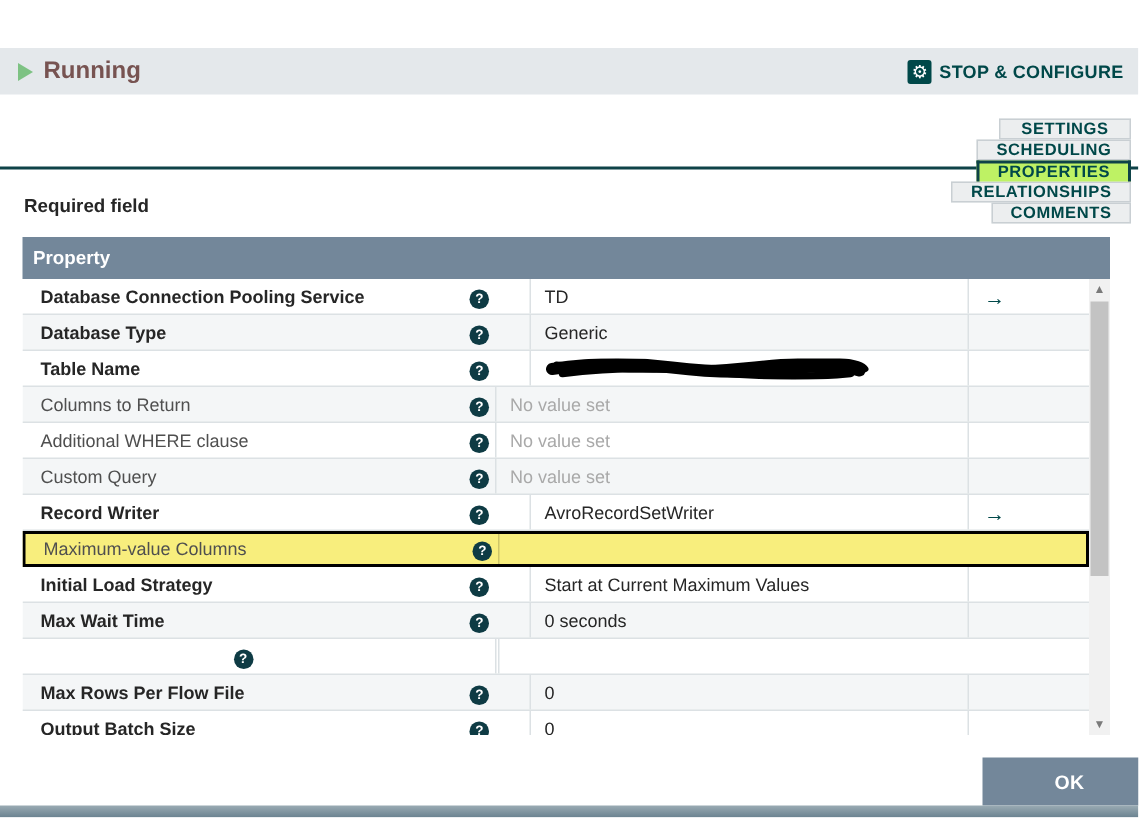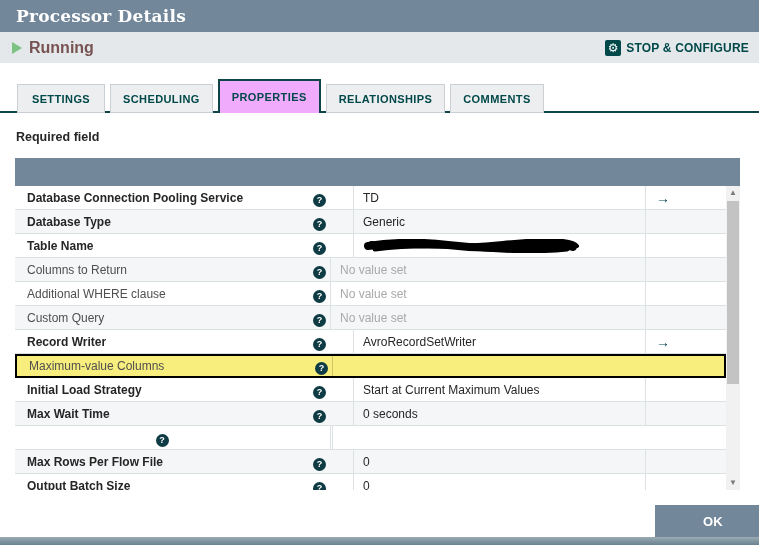--- a/index.html
+++ b/index.html
@@ -14,25 +14,25 @@
   
   .status-bar { position:absolute; left:0; top:32px; width:759px; height:31px; background:#E4E8EB; display:flex; align-items:center; padding:0 10px; }
   .play-icon { width:0; height:0; border-top:6px solid transparent; border-bottom:6px solid transparent; border-left:10px solid #7DC283; margin:0 7px 0 2px; }
   .status-label { font-size:16px; font-weight:bold; color:#775351; }
   .spacer { flex:1; }
   .stop-btn { display:flex; align-items:center; cursor:pointer; }
   .gear-box { width:16px; height:16px; background:#004849; color:#fff; font-size:12px; line-height:16px; text-align:center; border-radius:2px; margin-right:5px; }
   .stop-label { font-size:12px; font-weight:bold; color:#004849; letter-spacing:0.2px; }
 
   
-  .tabs { position:absolute; left:0; top:79px; width:759px; height:34px; display:flex; align-items:flex-end; padding-left:17px; }
+  .tabs { position:absolute; left:0; top:79px; width:759px; height:34px; display:flex; align-items:flex-end; padding-left:17px;flex-direction:column; }
   .tabs::after { content:""; position:absolute; left:0; bottom:0; width:759px; height:2px; background:#0E4348; z-index:0; }
   .tab { height:29px; min-width:88px; padding:0 12px; margin-right:5px; background:#ECEEEF; border:1px solid #C9CFD3; display:flex; align-items:center; justify-content:center;
          font-size:11px; font-weight:bold; color:#004849; letter-spacing:0.4px; z-index:1; cursor:pointer; }
-  .tab.active { height:34px; background:#f0abfc; border:2px solid #0E4348; border-bottom:none; z-index:2; }
+  .tab.active { height:34px; background:#bef264; border:2px solid #0E4348; border-bottom:none; z-index:2; }
 
   
   .required-label { position:absolute; left:16px; top:130px; font-size:12.5px; font-weight:bold; color:#262626; }
 
   
   .ptable { position:absolute; left:15px; top:158px; width:725px; }
   .phead { height:28px; background:#73879A; display:grid; grid-template-columns:315px 315px 1fr; align-items:center; }
   .phead .hcell { color:#fff; font-size:12.5px; font-weight:bold; padding-left:7px; }
   .pbody-wrap { display:flex; height:304px; overflow:hidden; }
   .pbody { width:711px; overflow:hidden; }
@@ -62,23 +62,20 @@
             display:flex; align-items:center; justify-content:center; letter-spacing:0.3px; cursor:pointer; }
   .bottom-bar { position:absolute; left:0; top:537px; width:759px; height:8px; background:linear-gradient(#9AABB3,#6A8290); }
 
   .scribble { display:block; }
 </style>
 </head>
 <body>
 
 <div class="screen">
 
-  <div class="dlg-header">
-    <span class="dlg-title">Processor Details</span>
-  </div>
 
   <div class="status-bar">
     <span class="play-icon"></span>
     <span class="status-label">Running</span>
     <span class="spacer"></span>
     <span class="stop-btn">
       <span class="gear-box">⚙</span>
       <span class="stop-label">STOP &amp; CONFIGURE</span>
     </span>
   </div>
@@ -88,20 +85,21 @@
       <div class="tab">SCHEDULING</div>
       <div class="tab active">PROPERTIES</div>
       <div class="tab">RELATIONSHIPS</div>
       <div class="tab">COMMENTS</div>
     </div>
 
   <div class="required-label">Required field</div>
 
   <div class="ptable">
     <div class="phead">
+      <div class="hcell">Property</div>
       <div class="hcell"></div>
     </div>
     <div class="pbody-wrap">
       <div class="pbody">
           <div class="prow">
             <div class="cell-prop req">Database Connection Pooling Service</div>
             <div class="cell-help"><span class="help">?</span></div>
             <div class="cell-val set">TD</div>
             <div class="cell-arrow">
               <span class="goto">→</span>

